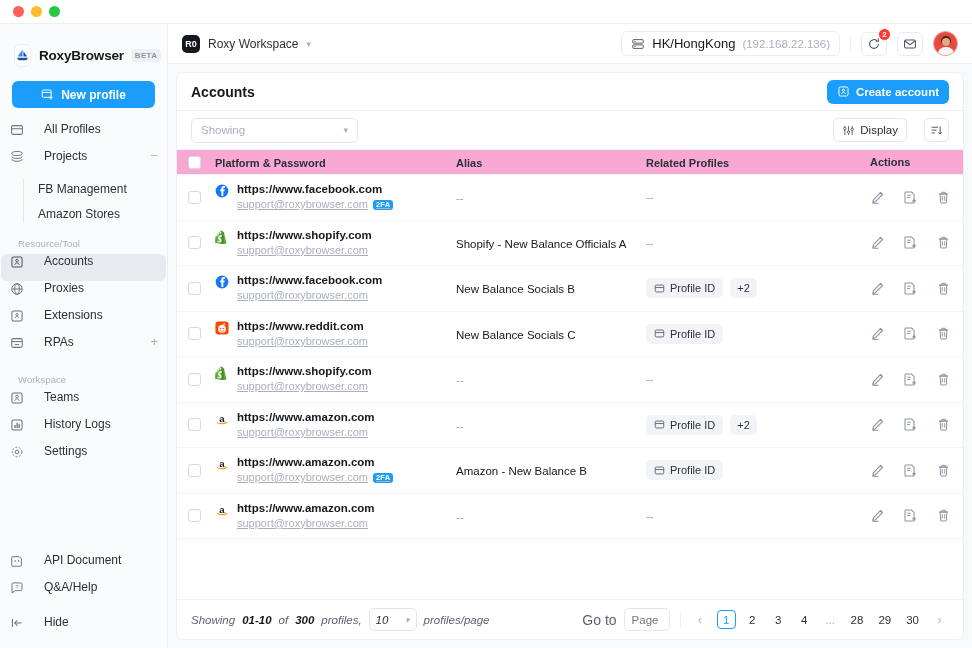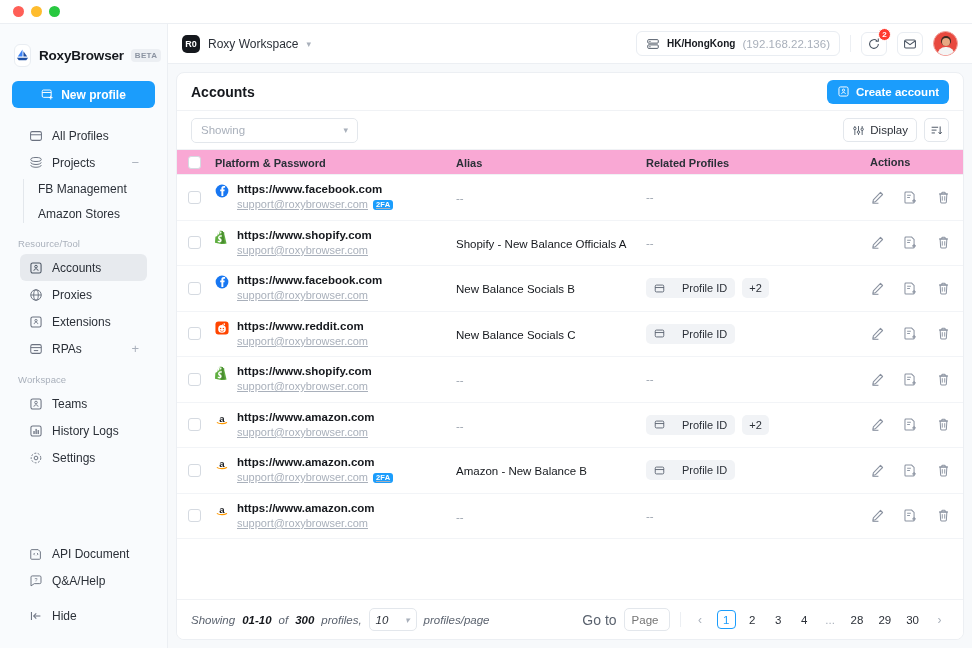--- a/index.html
+++ b/index.html
@@ -55,44 +55,44 @@
   .new-profile-btn {
     margin: 11px 12px 0 12px; height: 27px;
     background: #1b9dfc; border-radius: 6px;
     display: flex; align-items: center; justify-content: center;
     color: #fff; font-size: 12px; font-weight: 600;
     cursor: pointer; gap: 7px;
   }
 
   .nav { margin-top: 14px; }
   .nav-item {
-    height: 27px; margin: 0 20px; padding: 0 8px;
-    display: flex; align-items: center; border-radius: 6px;
-    font-size: 12px; color: #2b3038; cursor: pointer; gap: 9px;
+    height: 27px; margin: 0 1px; padding: 0 8px;
+    display: flex; border-radius: 6px;
+    font-size: 12px; color: #2b3038; cursor: pointer; gap: 20px;
   }
   .nav-item.active { background: #e7eaee; }
   .nav-item .nav-ico { width: 15px; height: 15px; flex: 0 0 15px; display: flex; align-items: center; justify-content: center; }
   .nav-label { flex: 1; }
   .nav-affix { color: #a9b0bb; font-size: 13px; line-height: 1; }
 
   .sub-wrap { position: relative; margin-left: 23px; padding-left: 0; }
   .sub-wrap:before {
     content: ""; position: absolute; left: 0px; top: 3px; bottom: 3px;
     width: 1px; background: #e3e7ec;
   }
   .sub-item {
     height: 25px; padding-left: 15px; display: flex; align-items: center;
     font-size: 12px; color: #2b3038; cursor: pointer;
   }
 
   .nav-group {
     font-size: 9.5px; color: #a9b0bb; padding: 12px 0 5px 18px; letter-spacing: 0.1px;
   }
 
-  .sidebar-bottom { margin-top: auto; padding-bottom: 19px; }
+  .sidebar-bottom { margin-top: auto; padding-bottom: 6px; }
 
   
   .main { flex: 1; display: flex; flex-direction: column; min-width: 0; background: #f7f9fb; }
 
   .topbar {
     height: 40px; flex: 0 0 40px; background: #ffffff;
     border-bottom: 1px solid #eceff3;
     display: flex; align-items: center; padding: 0 14px;
   }
   .ws-chip { display: flex; align-items: center; gap: 8px; cursor: pointer; }
@@ -103,21 +103,21 @@
   }
   .ws-name { font-size: 12px; color: #2b3038; }
   .caret { color: #a9b0bb; font-size: 9px; }
 
   .topbar-right { margin-left: auto; display: flex; align-items: center; gap: 10px; }
   .loc-chip {
     display: flex; align-items: center; gap: 7px;
     border: 1px solid #e9edf2; background: #fff; border-radius: 6px;
     height: 25px; padding: 0 9px; cursor: pointer;
   }
-  .loc-name { font-size: 10px; font-weight: 700; color: #15181d; }
+  .loc-name { font-size: 13px; font-weight: 400; color: #15181d; }
   .loc-ip { font-size: 11.5px; color: #a9b0bb; }
   .divider-v { width: 1px; height: 17px; background: #eceff3; }
   .icon-btn {
     width: 26px; height: 24px; border: 1px solid #e9edf2; background: #fff;
     border-radius: 6px; display: flex; align-items: center; justify-content: center;
     cursor: pointer; position: relative;
   }
   .badge-dot {
     position: absolute; top: -5px; right: -5px;
     min-width: 13px; height: 13px; border-radius: 7px; background: #ff3b30;
@@ -156,21 +156,21 @@
   .filter-row {
     height: 38px; flex: 0 0 38px; display: flex; align-items: center;
     padding: 0 14px; gap: 8px;
   }
   .select-box {
     width: 167px; height: 25px; border: 1px solid #e3e7ec; border-radius: 5px;
     display: flex; align-items: center; padding: 0 9px;
     font-size: 11.5px; color: #a9b0bb; cursor: pointer; background: #fff;
   }
   .select-box .caret { margin-left: auto; }
-  .filter-right { margin-left: auto; display: flex; align-items: center; gap: 7px; text-align: right; }
+  .filter-right { margin-left: auto; display: flex; align-items: center; gap: 17px; text-align: right; }
   .outline-btn {
     height: 24px; border: 1px solid #e3e7ec; border-radius: 5px; background: #fff;
     display: flex; align-items: center; gap: 5px; padding: 0 8px;
     font-size: 11.5px; color: #2b3038; cursor: pointer;
   }
   .square-btn {
     width: 25px; height: 24px; border: 1px solid #e3e7ec; border-radius: 5px;
     background: #fff; display: flex; align-items: center; justify-content: center; cursor: pointer;
   }
 
@@ -203,21 +203,21 @@
     background: #1b9dfc; color: #fff; font-size: 7.5px; font-weight: 700;
     border-radius: 3px; padding: 1.5px 3px; letter-spacing: 0.2px; line-height: 1;
   }
 
   .alias-txt { font-size: 11.5px; color: #15181d; }
   .dash { font-size: 11.5px; color: #9ba3ae; }
 
   .rel-wrap { display: flex; align-items: center; gap: 7px; }
   .pill {
     background: #f1f3f6; border-radius: 5px; height: 20px;
-    display: inline-flex; align-items: center; gap: 17px; padding: 0 8px;
+    display: inline-flex; align-items: center; gap: 5px; padding: 0 8px;
     font-size: 11px; color: #2b3038; cursor: pointer;
   }
   .pill-more {
     background: #f1f3f6; border-radius: 5px; height: 20px;
     display: inline-flex; align-items: center; padding: 0 7px;
     font-size: 11px; color: #2b3038; cursor: pointer;
   }
 
   .act-ico { cursor: pointer; display: flex; align-items: center; }
 

